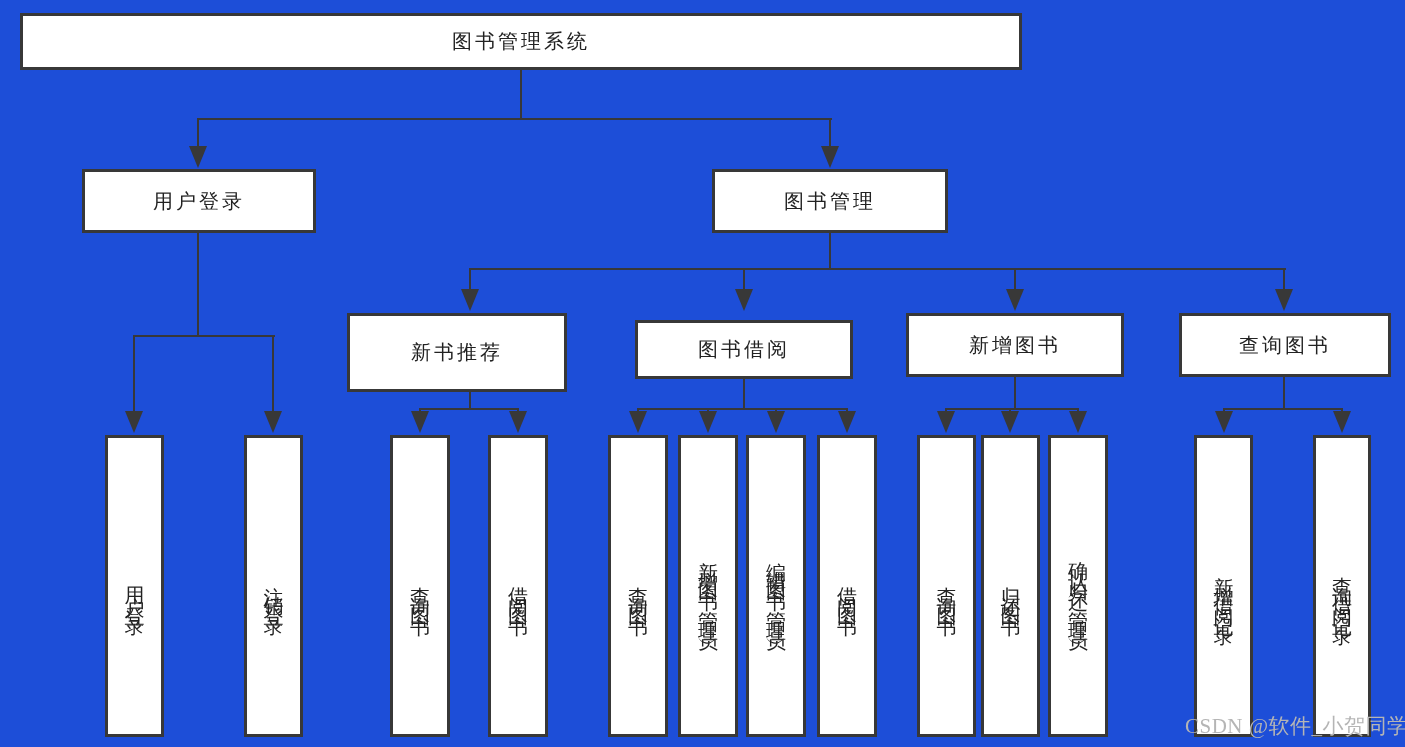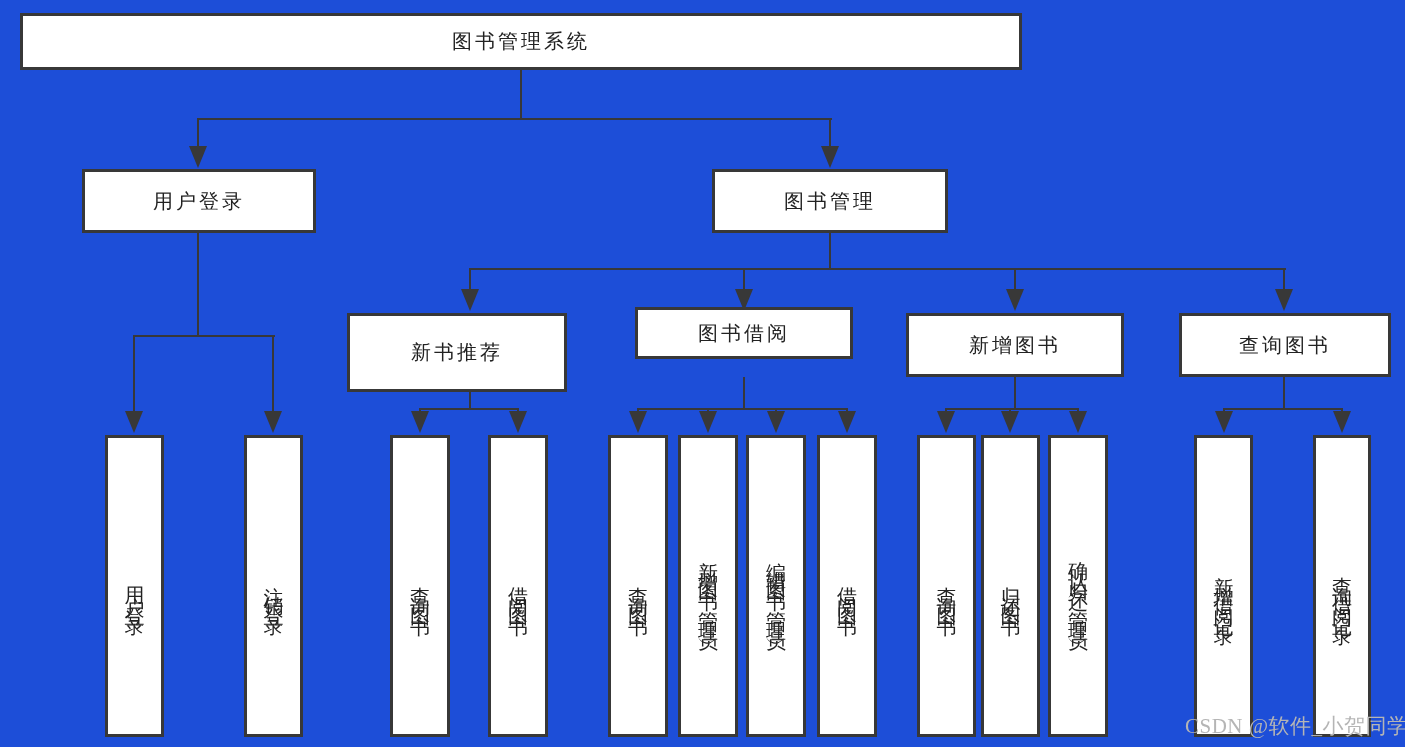--- a/index.html
+++ b/index.html
@@ -69,21 +69,21 @@
   <div class="box" style="left:82px;top:169px;width:234px;height:64px">
     <span class="hlabel">用户登录</span>
   </div>
   <div class="box" style="left:712px;top:169px;width:236px;height:64px">
     <span class="hlabel">图书管理</span>
   </div>
 
   <div class="box" style="left:347px;top:313px;width:220px;height:79px">
     <span class="hlabel">新书推荐</span>
   </div>
-  <div class="box" style="left:635px;top:307px;width:218px;height:52px">
+  <div class="box" style="left:635px;top:320px;width:218px;height:59px">
     <span class="hlabel">图书借阅</span>
   </div>
   <div class="box" style="left:906px;top:313px;width:218px;height:64px">
     <span class="hlabel">新增图书</span>
   </div>
   <div class="box" style="left:1179px;top:313px;width:212px;height:64px">
     <span class="hlabel">查询图书</span>
   </div>
 
   <div class="box vbox" style="left:105px;top:435px;width:59px;height:302px">

